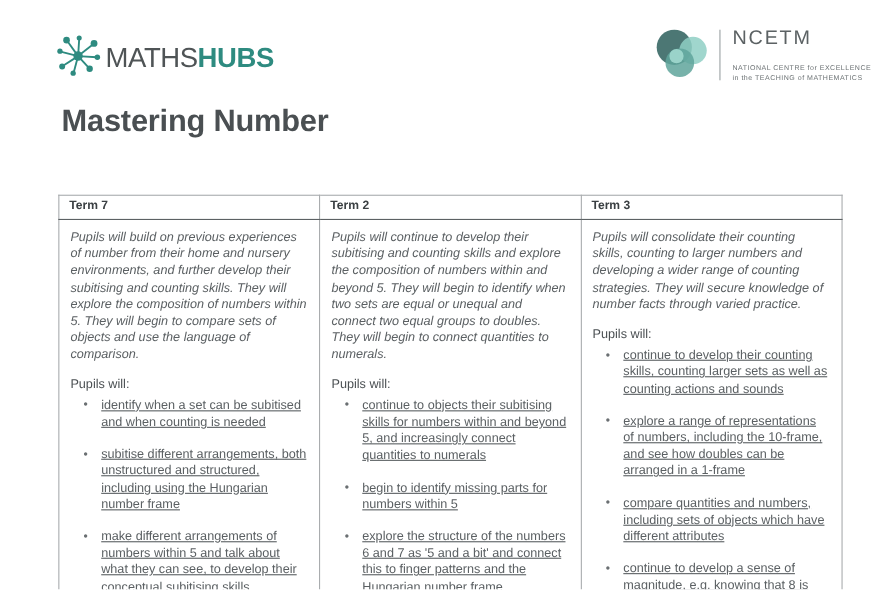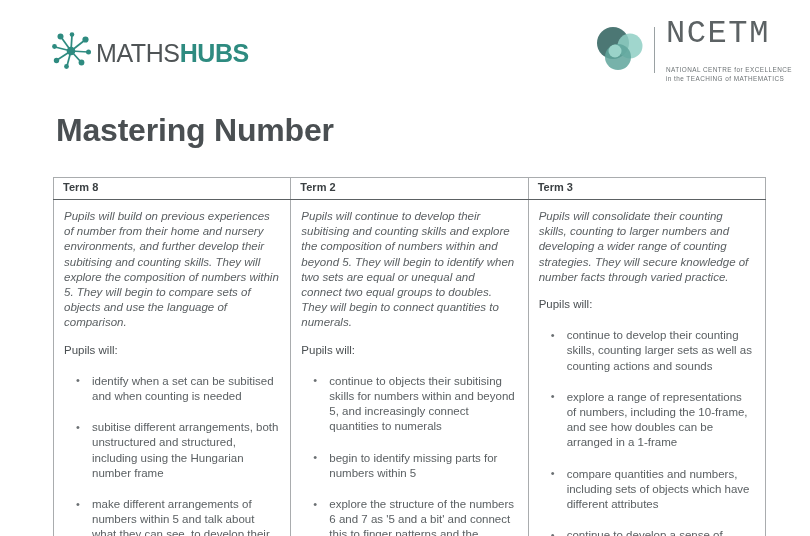--- a/index.html
+++ b/index.html
@@ -49,42 +49,41 @@
     height: 56px;
   }
   .ncetm-mark { width: 56px; height: 52px; display:block; }
   .ncetm-divider {
     width: 1px; height: 46px;
     background: #9aa1a3;
     margin: 0 11px 0 7px;
   }
   .ncetm-text { line-height: 1; }
   .ncetm-name {
-    font-size: 32px;
+    font-size: 18px;
     letter-spacing: 1.6px;
     color: #5c6264;
     font-weight: 400;
     display: block;
     margin-bottom: 17px;
-    font-family: Liberation Mono, monospace;
   }
   .ncetm-sub1, .ncetm-sub2 {
     display: block;
     font-size: 6.4px;
     letter-spacing: 0.45px;
     color: #6d7375;
     white-space: nowrap;
   }
   .ncetm-sub1 { margin-bottom: 2px; }
 
   
   .page-title {
     position: absolute;
-    left: 56px; top: 112px;
-    font-size: 32px;
+    left: 56px; top: 94px;
+    font-size: 28px;
     font-weight: 700;
     color: #4a4f52;
     letter-spacing: -0.2px;
   }
   .page-subtitle {
     position: absolute;
     left: 56px; top: 132px;
     font-size: 15px;
     font-weight: 400;
     color: #5f6467;
@@ -127,22 +126,23 @@
     font-weight: 400;
     color: #4a4f52;
   }
   ul.bullets {
     margin: 0;
     padding-left: 28px;
     list-style: none;
   }
   ul.bullets li {
     position: relative;
-    margin: 16px 0 14px 0;
+    margin: 0 0 14px 0;
     padding-left: 0;
+    text-decoration: underline;
   }
   ul.bullets li:last-child { margin-bottom: 0; }
   ul.bullets li::before {
     content: "\2022";
     position: absolute;
     left: -16px;
     top: -0.5px;
     font-size: 11px;
     color: #6a6f72;
   }
@@ -203,21 +203,21 @@
   <div class="page-title">Mastering Number</div>
 
   <table class="terms-table">
     <colgroup>
         <col>
         <col>
         <col>
       </colgroup>
     <thead>
       <tr>
-        <th>Term 8</th>
+        <th>Term 7</th>
         <th>Term 2</th>
         <th>Term 3</th>
       </tr>
     </thead>
     <tbody>
       <tr>
         <td>
           <div class="cell-inner">
             <p class="intro">Pupils will build on previous experiences of number from their home and nursery environments, and further develop their subitising and counting skills. They will explore the composition of numbers within 5. They will begin to compare sets of objects and use the language of comparison.</p>
             <p class="pupils-will">Pupils will:</p>

